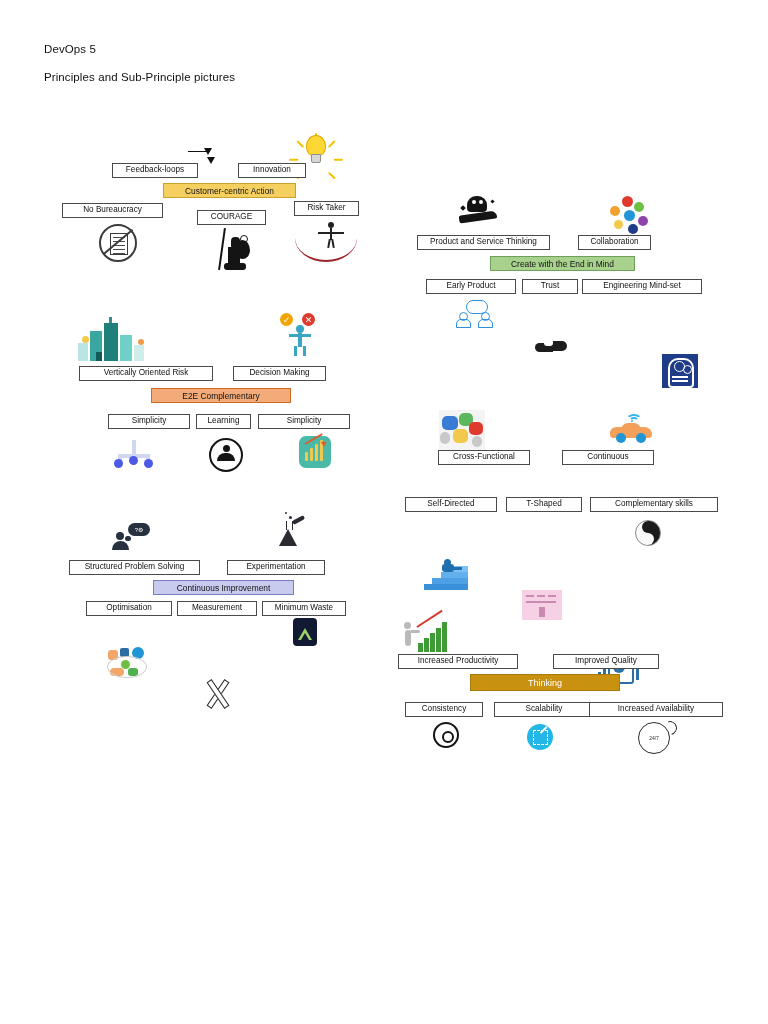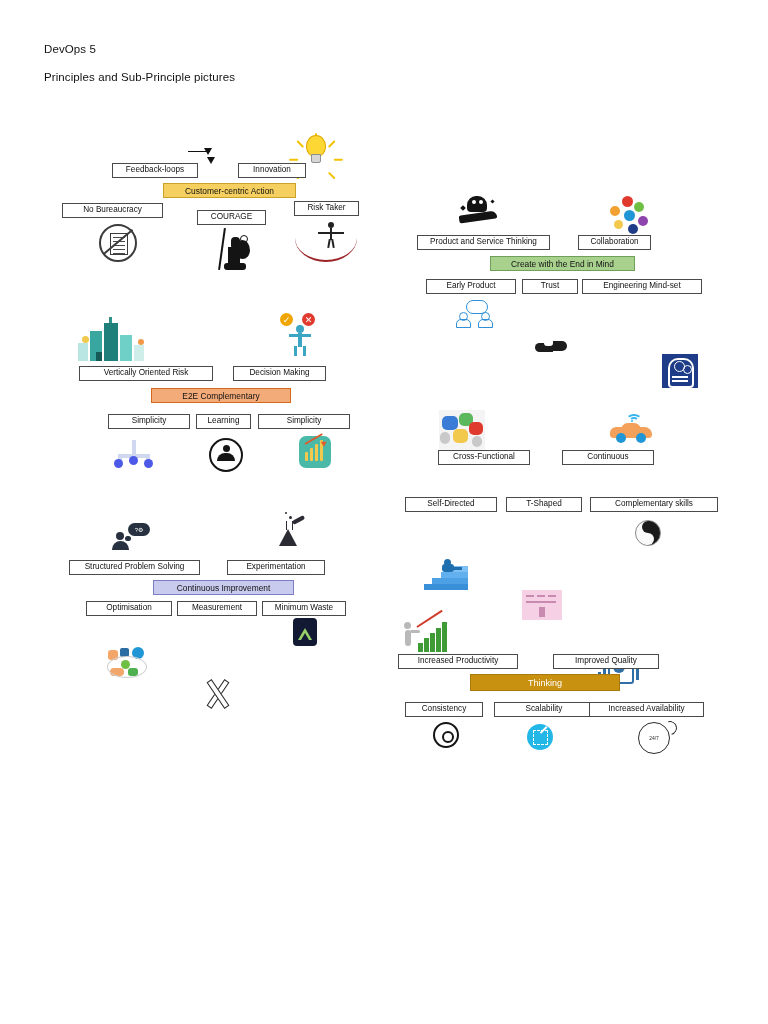--- a/index.html
+++ b/index.html
@@ -570,21 +570,21 @@
     <div class="band darkgold" style="left:470px;top:674px;width:150px;">
       <span>Thinking</span>
     </div>
 
     <div class="node" style="left:405px;top:702px;width:78px;">
       <span>Consistency</span>
     </div>
     <div class="node" style="left:494px;top:702px;width:100px;">
       <span>Scalability</span>
     </div>
-    <div class="node" style="left:589px;top:702px;width:115px;">
+    <div class="node" style="left:589px;top:702px;width:134px;">
       <span>Increased Availability</span>
     </div>
 
     <div class="icon" style="left:433px;top:722px;">
       <div class="target"></div>
     </div>
 
     <div class="icon" style="left:527px;top:724px;">
       <div class="cyan-ball">
         <i></i>

